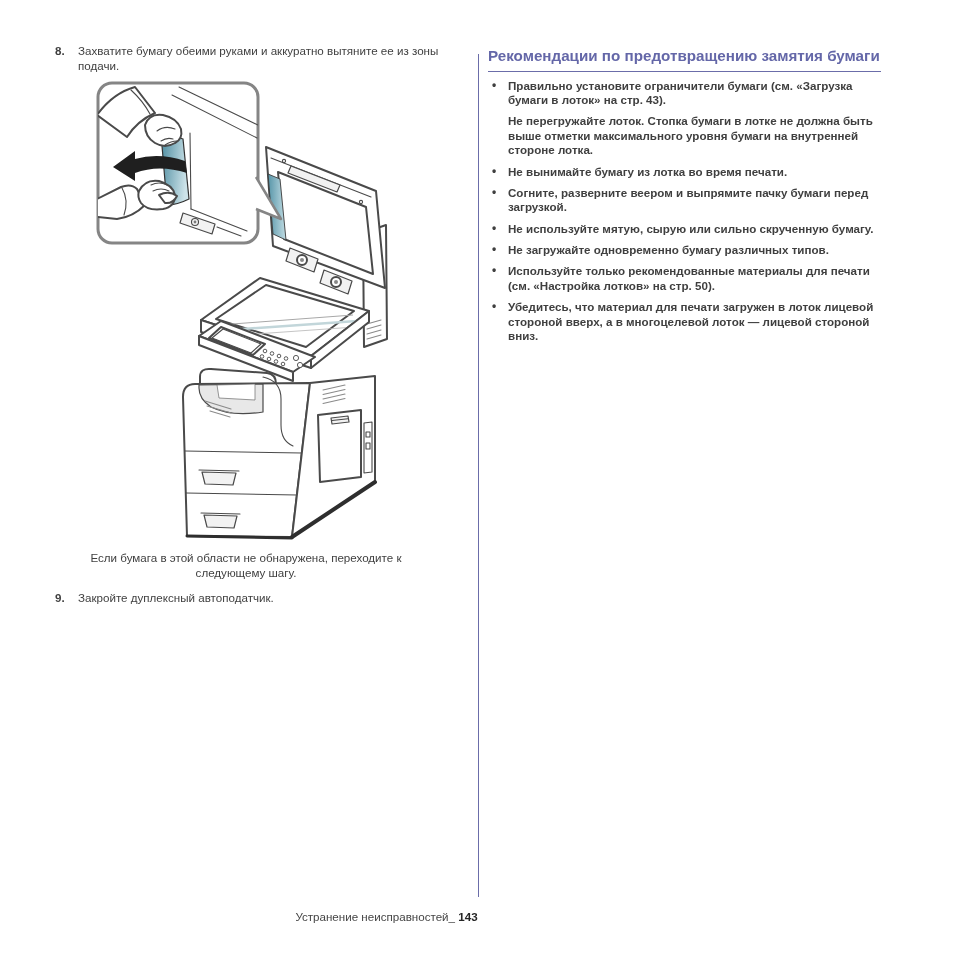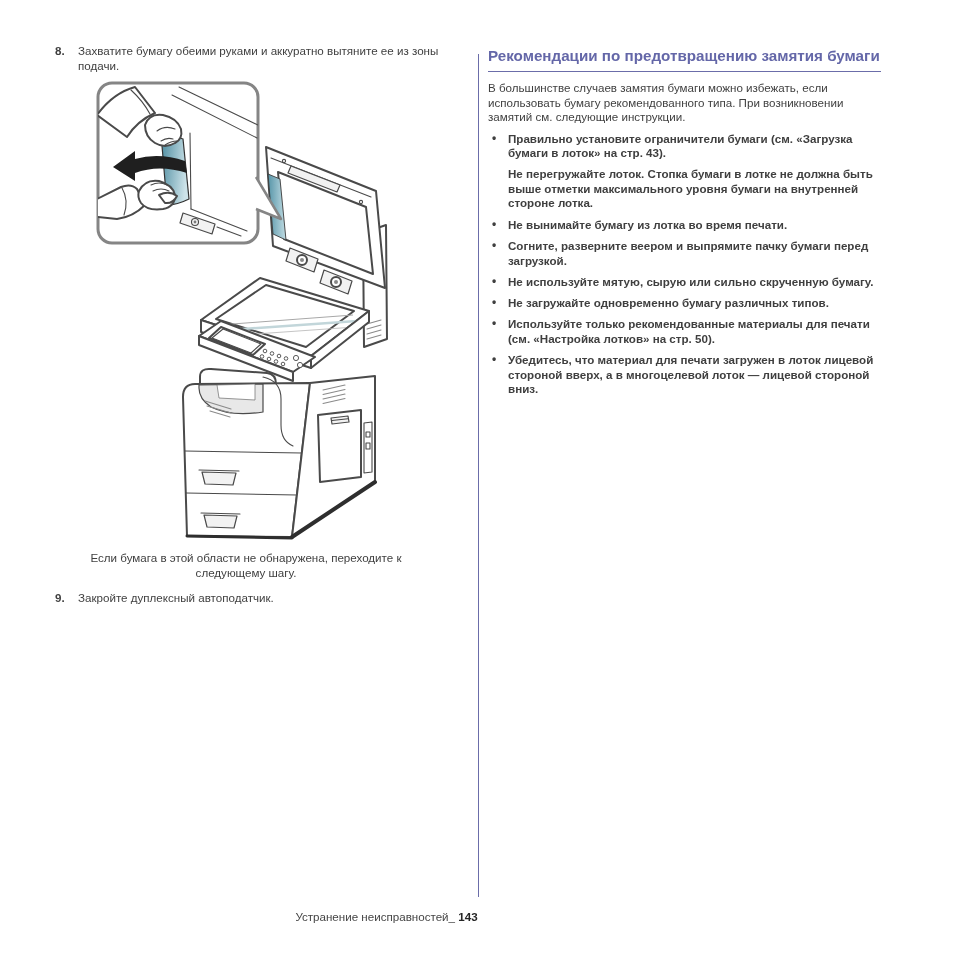--- a/index.html
+++ b/index.html
@@ -219,21 +219,20 @@
     <span class="step-num">9.</span>
     <span class="step-text">Закройте дуплексный автоподатчик.</span>
   </div>
 </div>
 
 <div class="v-divider"></div>
 
 <div class="right-col">
   <h2 class="section-heading">Рекомендации по предотвращению замятия бумаги</h2>
   <hr class="heading-rule">
-  <p class="intro">В большинстве случаев замятия бумаги можно избежать, если использовать бумагу рекомендованного типа. При возникновении замятий см. следующие инструкции.</p>
 
   <ul class="tips">
     <li>
       <div>Правильно установите ограничители бумаги (см. «Загрузка бумаги в лоток» на стр. 43).</div>
       <div class="sub-note">Не перегружайте лоток. Стопка бумаги в лотке не должна быть выше отметки максимального уровня бумаги на внутренней стороне лотка.</div>
     </li>
     <li>
       <div>Не вынимайте бумагу из лотка во время печати.</div>
     </li>
     <li>

